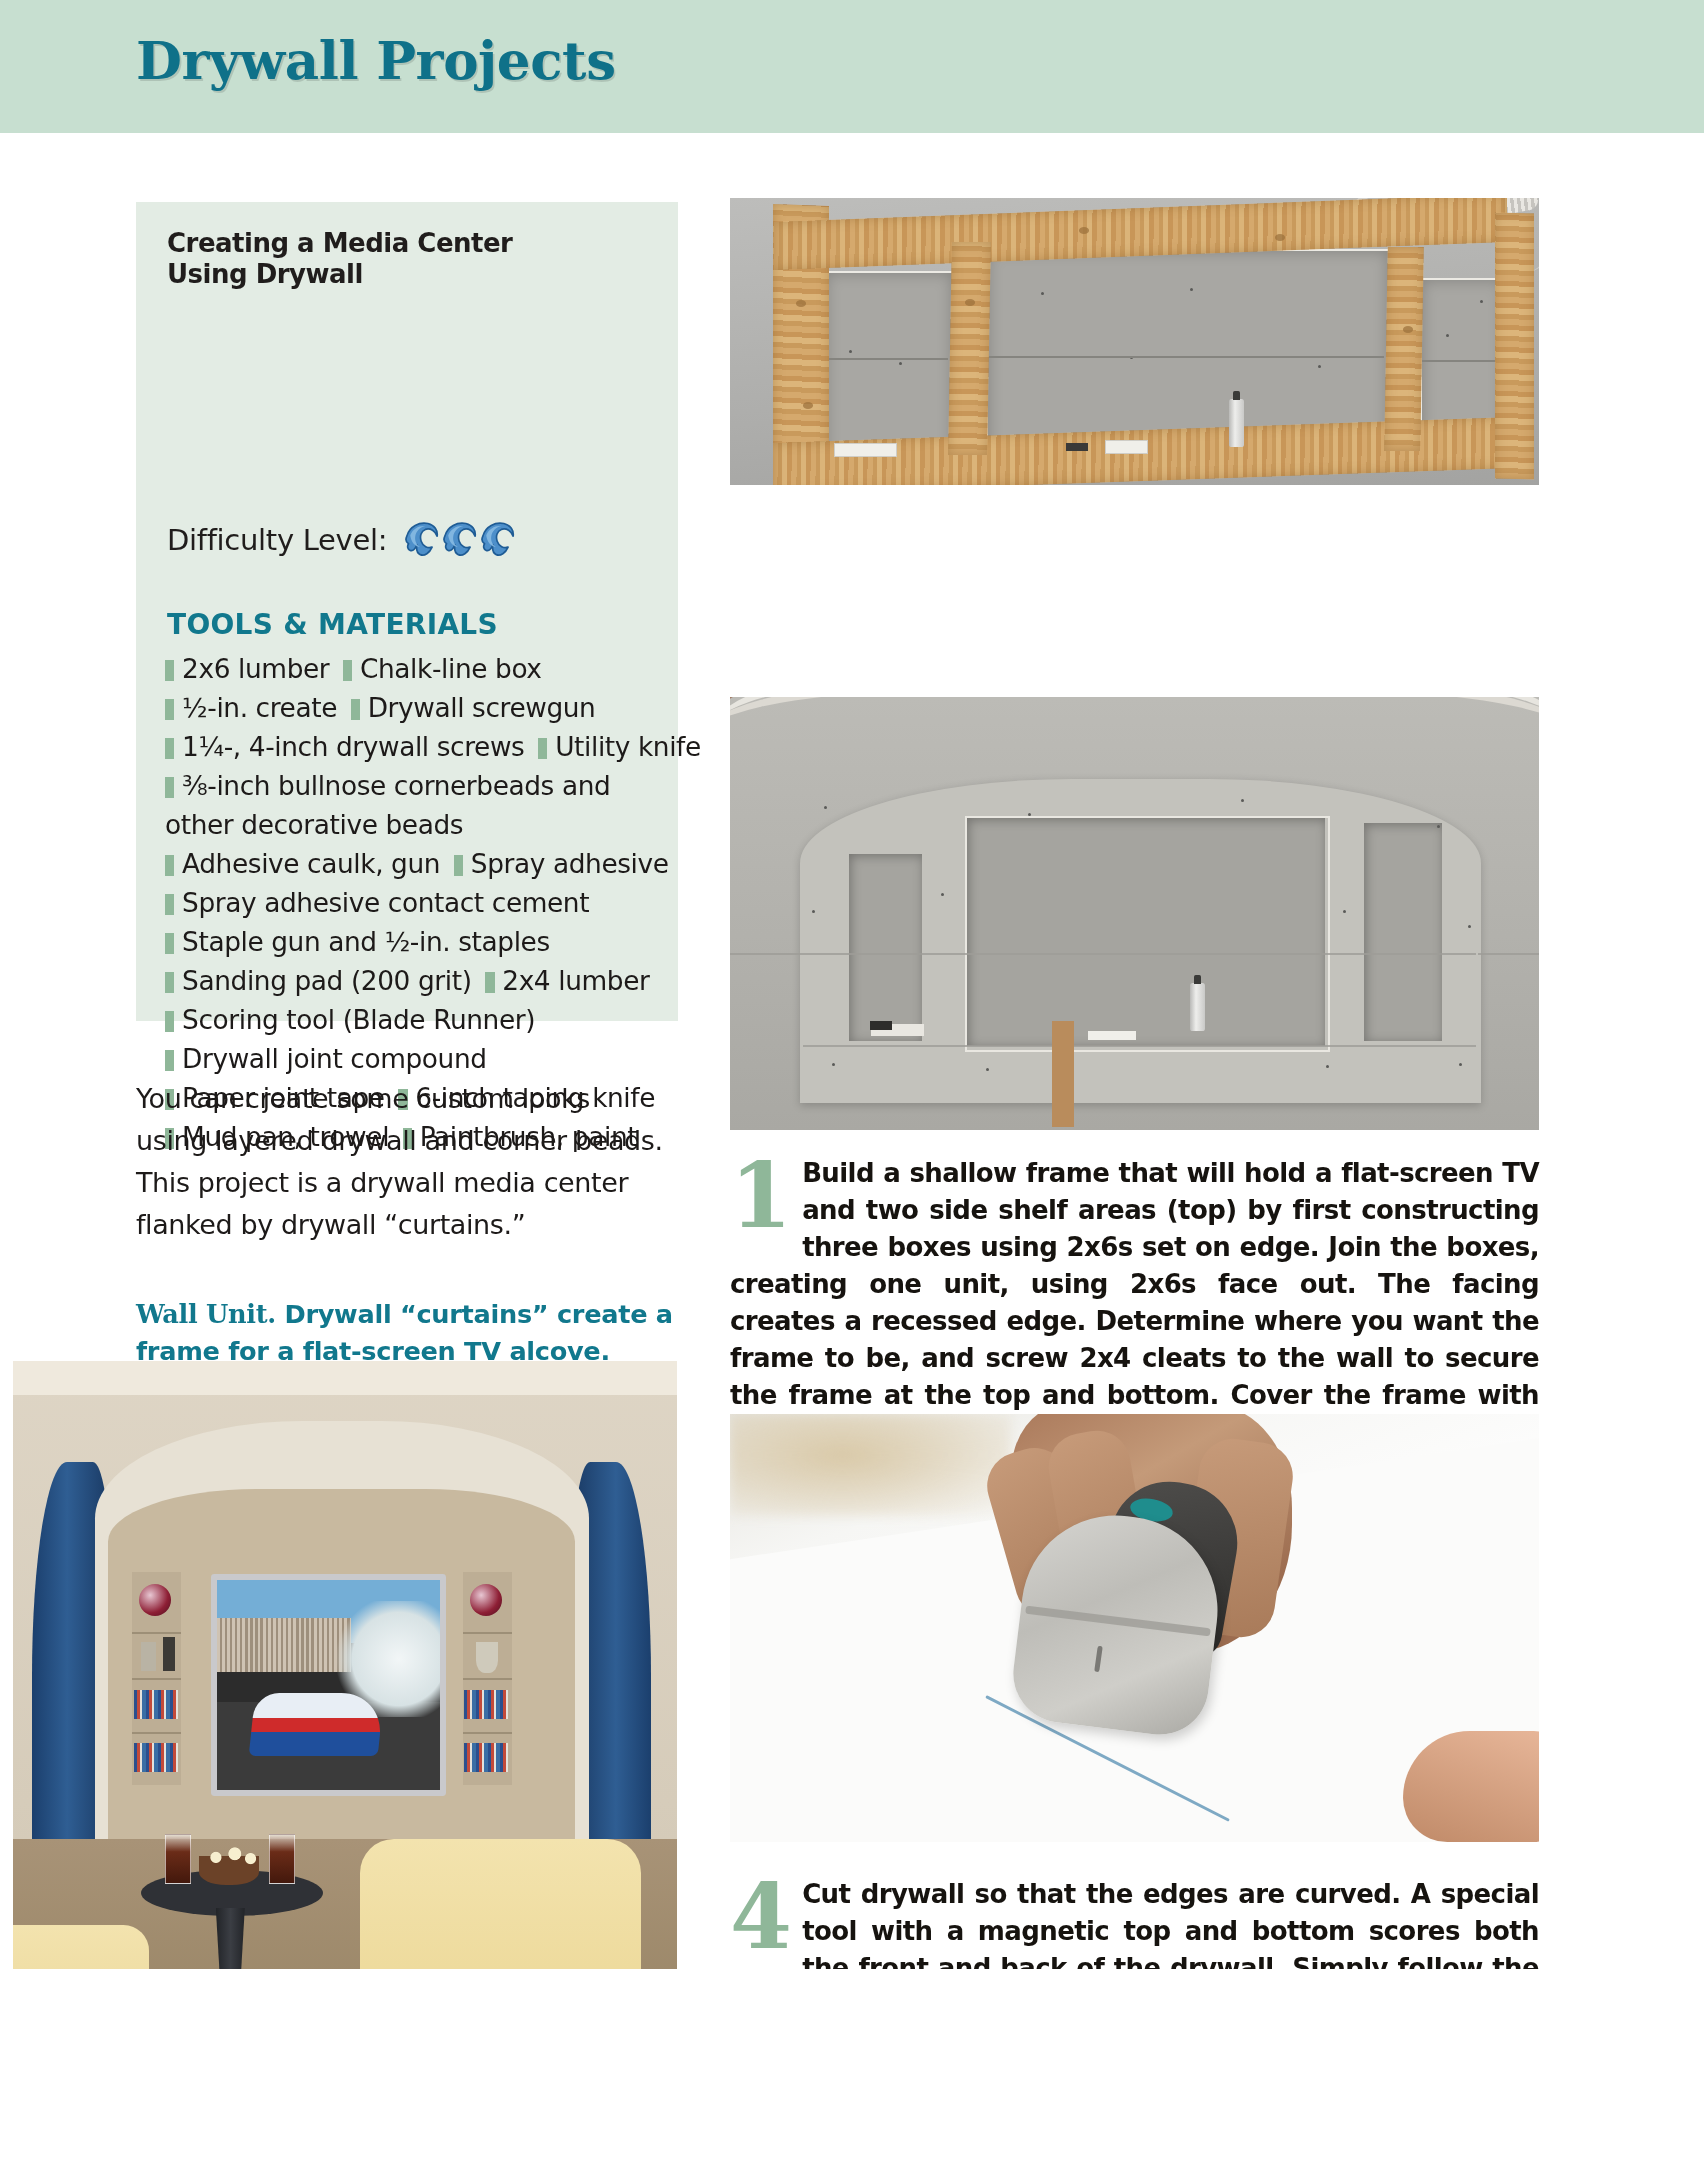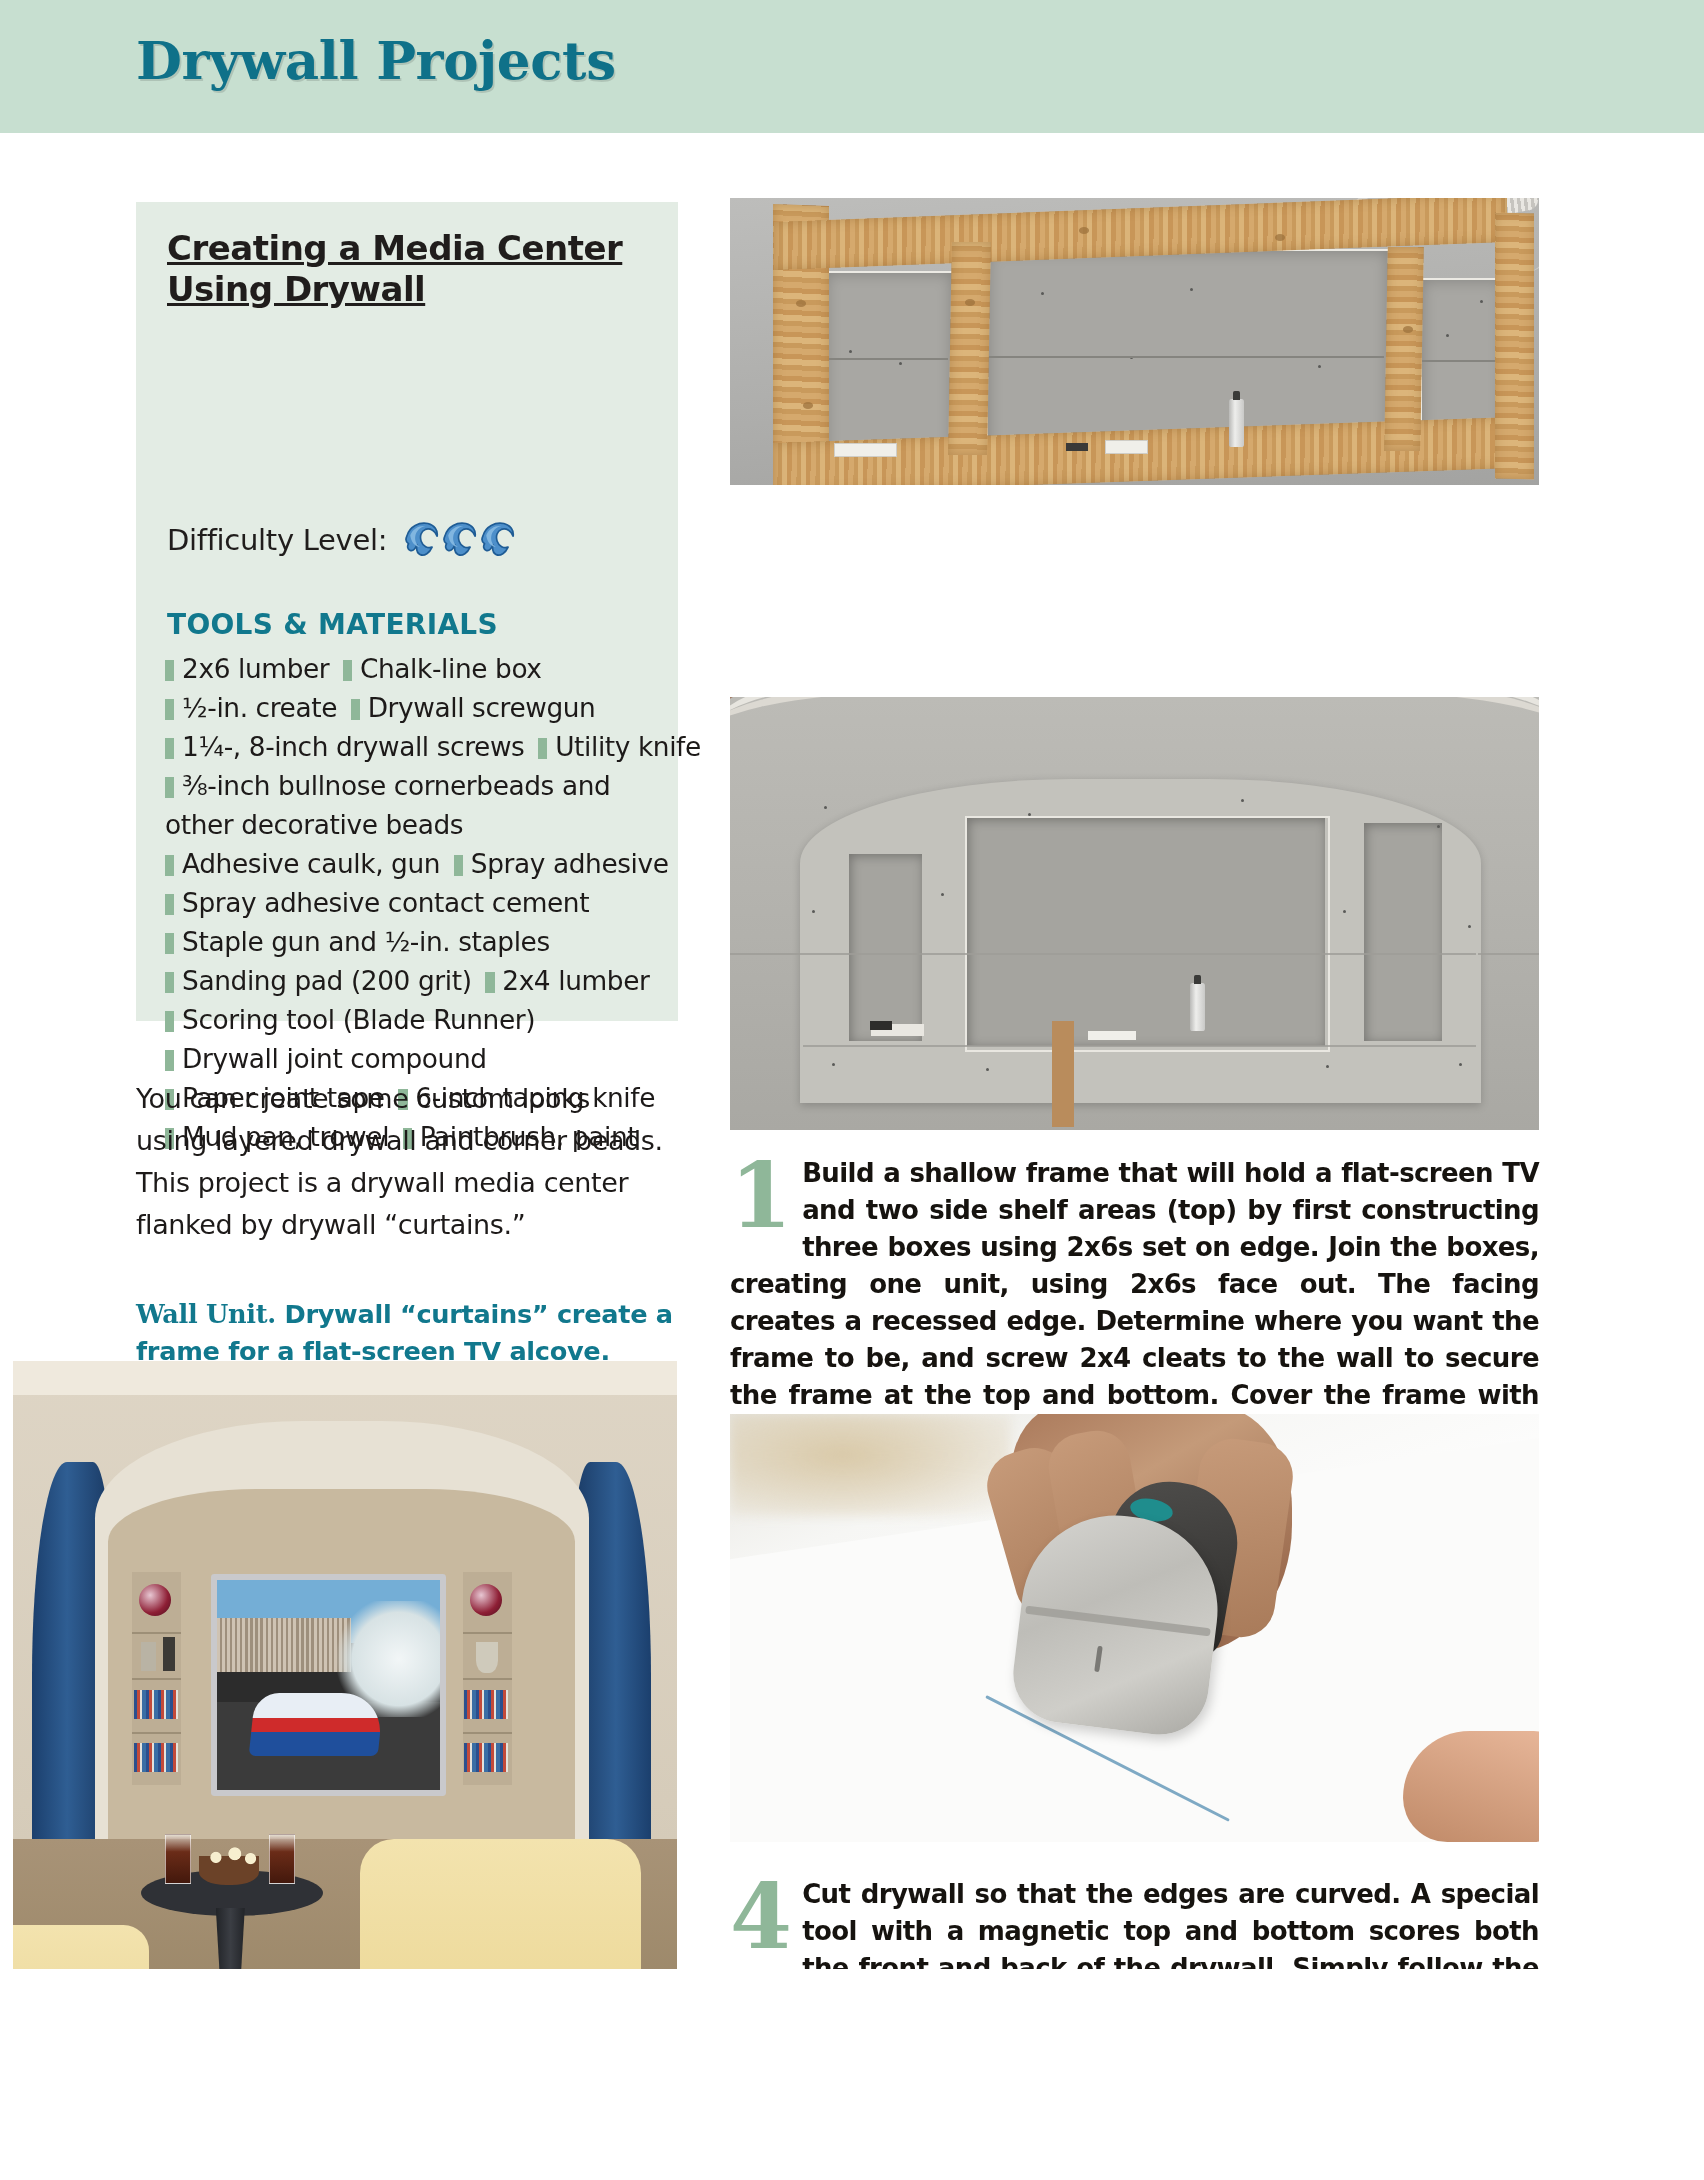--- a/index.html
+++ b/index.html
@@ -48,25 +48,24 @@
     height: 819px;
     background: #e3ece4;
   }
   .tools-heading {
     position: absolute;
     left: 31px;
     top: 25.6px;
     width: 494px;
     font-family: "DejaVu Sans", sans-serif;
     font-weight: bold;
-    font-size: 34px;
+    font-size: 26px;
     line-height: 1.22;
     color: #201d1c;
     letter-spacing: -0.5px;
-    text-decoration: underline;
   }
   .difficulty-row {
     position: absolute;
     left: 31px;
     top: 319px;
     display: flex;
     align-items: center;
     gap: 12px;
   }
   .difficulty-label {
@@ -338,21 +337,21 @@
     <div class="tm-heading">TOOLS &amp; MATERIALS</div>
 
     <div class="tools-list">
       <div class="tool-line">
         <span class="bullet"></span><span>2x6 lumber</span><span class="bullet mid"></span><span>Chalk-line box</span>
       </div>
       <div class="tool-line">
         <span class="bullet"></span><span>½-in. create</span><span class="bullet mid"></span><span>Drywall screwgun</span>
       </div>
       <div class="tool-line">
-        <span class="bullet"></span><span>1¼-, 8-inch drywall screws</span><span class="bullet mid"></span><span>Utility knife</span>
+        <span class="bullet"></span><span>1¼-, 4-inch drywall screws</span><span class="bullet mid"></span><span>Utility knife</span>
       </div>
       <div class="tool-line wrap">
         <span class="bullet"></span><span>⅜-inch bullnose cornerbeads and other decorative beads</span>
       </div>
       <div class="tool-line">
         <span class="bullet"></span><span>Adhesive caulk, gun</span><span class="bullet mid"></span><span>Spray adhesive</span>
       </div>
       <div class="tool-line">
         <span class="bullet"></span><span>Spray adhesive contact cement</span>
       </div>

